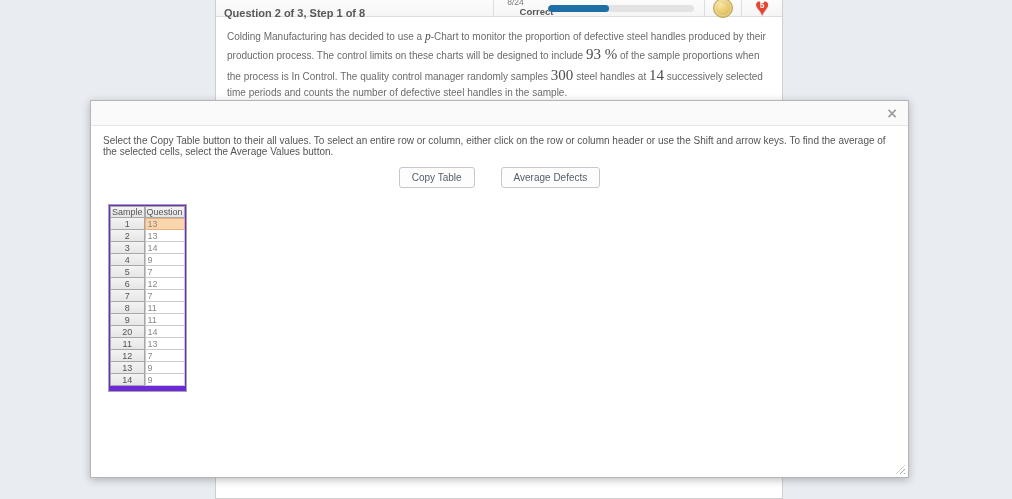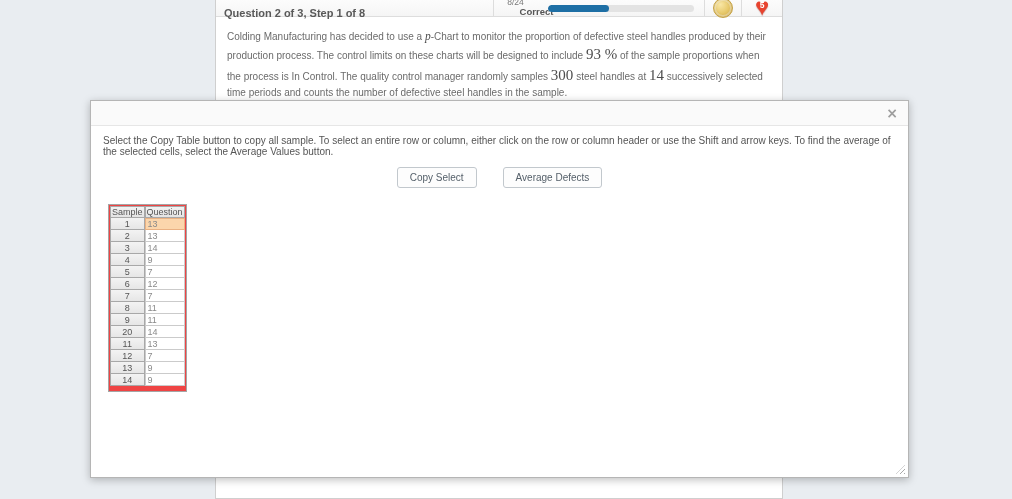--- a/index.html
+++ b/index.html
@@ -78,21 +78,21 @@
   .btn {
     font-family:"Liberation Sans", sans-serif;
     font-size:10px; color:#55606a; background:#fdfdfd;
     border:1px solid #c2c8cd; border-radius:3px;
     padding:4px 12px; cursor:pointer;
   }
 
   
   .table-wrap {
     display:inline-block; margin:16px 0 0 17px;
-    border:1px solid #a5a5a5; background:#ef4444;
+    border:1px solid #a5a5a5; background:#6d28d9;
     padding:1px 1px 5px 1px;
   }
   table { border-collapse:separate; border-spacing:0; }
   th, td { font-size:9px; height:12px; }
   th {
     width:33px; background:linear-gradient(#f3f3f3,#e4e4e4);
     border:1px solid #a8a8a8; color:#555; font-weight:normal;
     text-align:center; padding:0 1px;
   }
   td.sample-cell {
@@ -146,24 +146,24 @@
         <a class="q-link">Control Chart</a>
       </div>
   </div>
 </div>
 
 <div class="modal">
   <div class="modal-header">
     <span class="modal-close">×</span>
   </div>
 
-  <p class="modal-instructions">Select the Copy Table button to copy all sample. To select an entire row or column, either click on the row or column header or use the Shift and arrow keys. To find the average of the selected cells, select the Average Values button.</p>
+  <p class="modal-instructions">Select the Copy Table button to their all values. To select an entire row or column, either click on the row or column header or use the Shift and arrow keys. To find the average of the selected cells, select the Average Values button.</p>
 
   <div class="modal-buttons">
-    <button class="btn">Copy Select</button>
+    <button class="btn">Copy Table</button>
     <button class="btn">Average Defects</button>
   </div>
 
   <div class="table-wrap">
     <table>
       <thead>
         <tr>
           <th>Sample</th>
           <th>Question</th>
         </tr>

